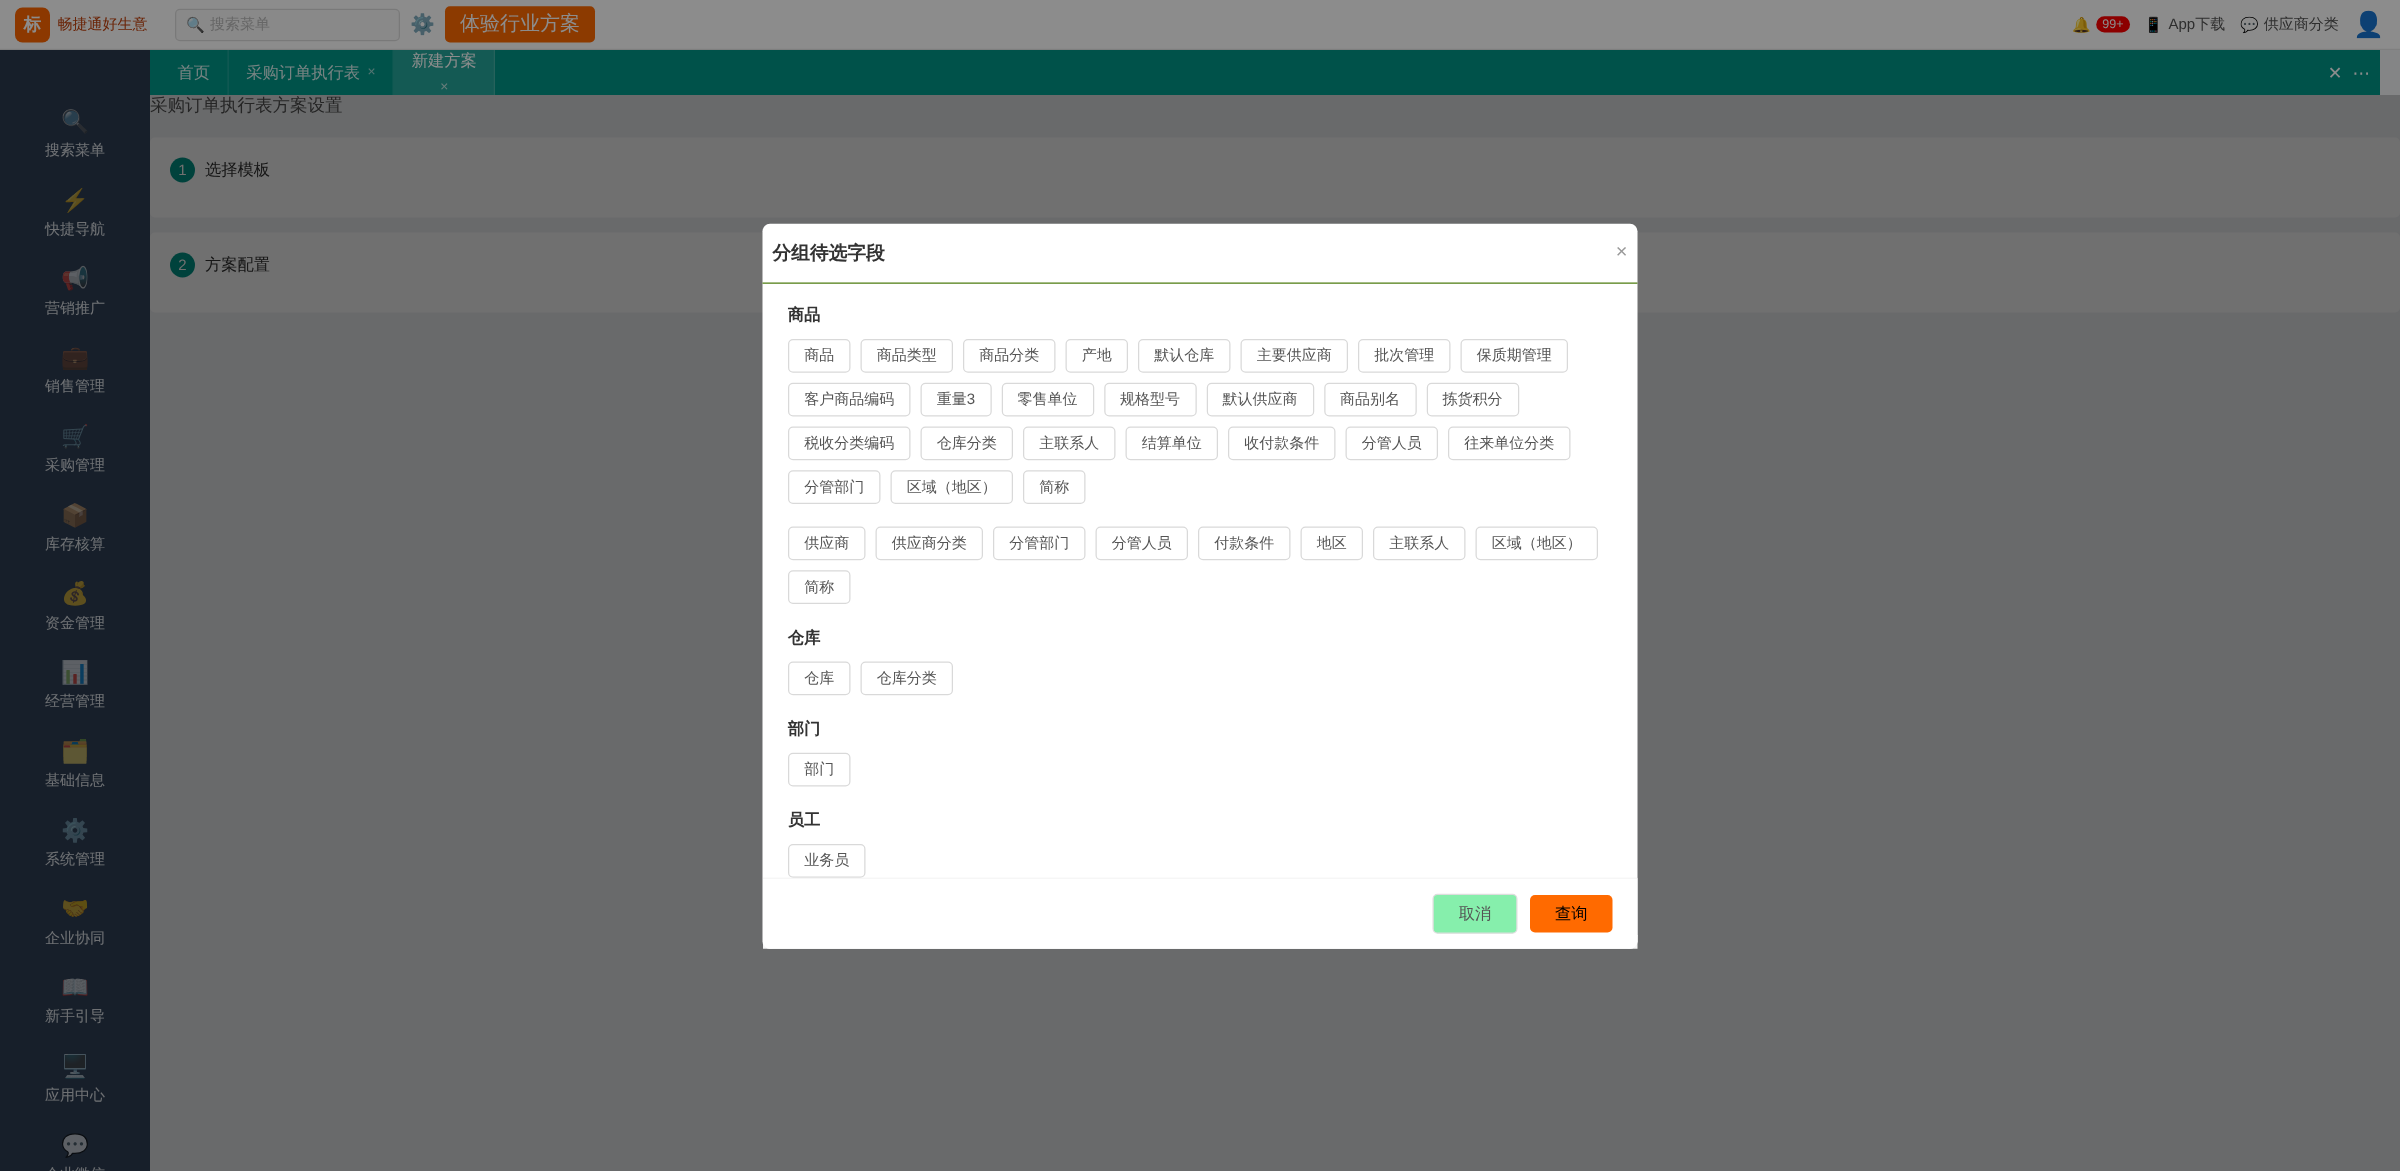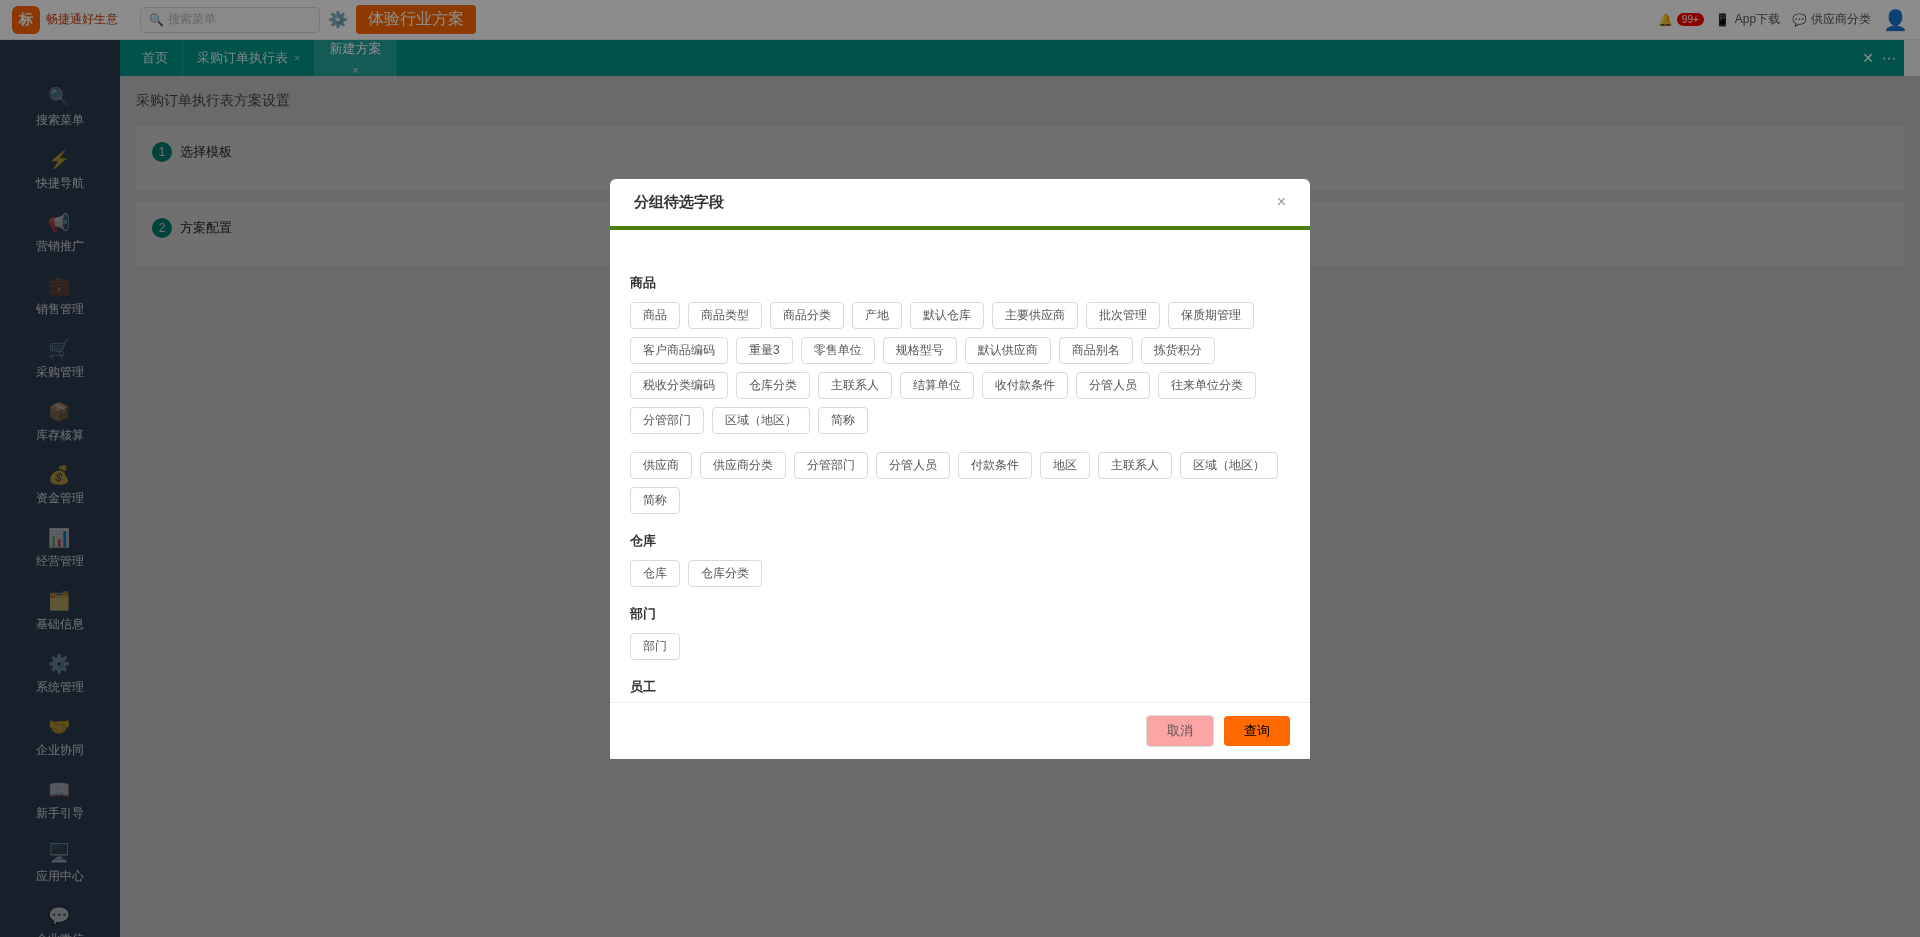--- a/index.html
+++ b/index.html
@@ -135,21 +135,20 @@
       font-size: 18px;
       color: rgba(255,255,255,0.6);
     }
 
     
     .main-content {
       position: fixed;
       top: 76px; left: 120px; right: 0; bottom: 0;
       background: #f0f2f5;
       overflow: auto;
-      padding: 16px;
     }
     .page-title {
       font-size: 14px;
       color: #555;
       margin-bottom: 16px;
     }
     .scheme-section {
       background: #fff;
       border-radius: 4px;
       padding: 16px;
@@ -188,22 +187,22 @@
       width: 700px;
       max-height: 580px;
       display: flex;
       flex-direction: column;
       position: relative;
     }
     .modal-header {
       display: flex;
       align-items: center;
       justify-content: space-between;
-      padding: 14px 24px;
-      border-bottom: 4px solid #4d7c0f;
+      padding: 14px 8px;
+      border-bottom: 1px solid #4d7c0f;
       flex-shrink: 0;
     }
     .modal-header-title {
       font-size: 15px;
       font-weight: 600;
       color: #333;
     }
     .modal-close {
       cursor: pointer;
       font-size: 16px;
@@ -223,21 +222,21 @@
       gap: 10px;
       flex-shrink: 0;
       position: absolute;
       bottom: 0;
       right: 0;
       left: 0;
       background: #fff;
       border-radius: 0 0 6px 6px;
     }
     .btn-cancel {
-      background: #fca5a5;
+      background: #86efac;
       border: 1px solid #ddd;
       border-radius: 4px;
       padding: 6px 20px;
       cursor: pointer;
       font-size: 13px;
       color: #555;
     }
     .btn-confirm {
       background: #ff6a00;
       border: none;
@@ -408,21 +407,21 @@
   </div>
 </div>
 
 <div class="modal-overlay">
   <div class="modal">
     <div class="modal-header">
       <span class="modal-header-title">分组待选字段</span>
       <span class="modal-close">×</span>
     </div>
 
-    <div class="modal-body" style="padding-bottom: 60px; margin-top: 28px;">
+    <div class="modal-body" style="padding-bottom: 60px;">
 
       <div class="field-group">
         <div class="field-group-title">商品</div>
         <div class="field-chips">
           <span class="field-chip">商品</span>
           <span class="field-chip">商品类型</span>
           <span class="field-chip">商品分类</span>
           <span class="field-chip">产地</span>
           <span class="field-chip">默认仓库</span>
           <span class="field-chip">主要供应商</span>

